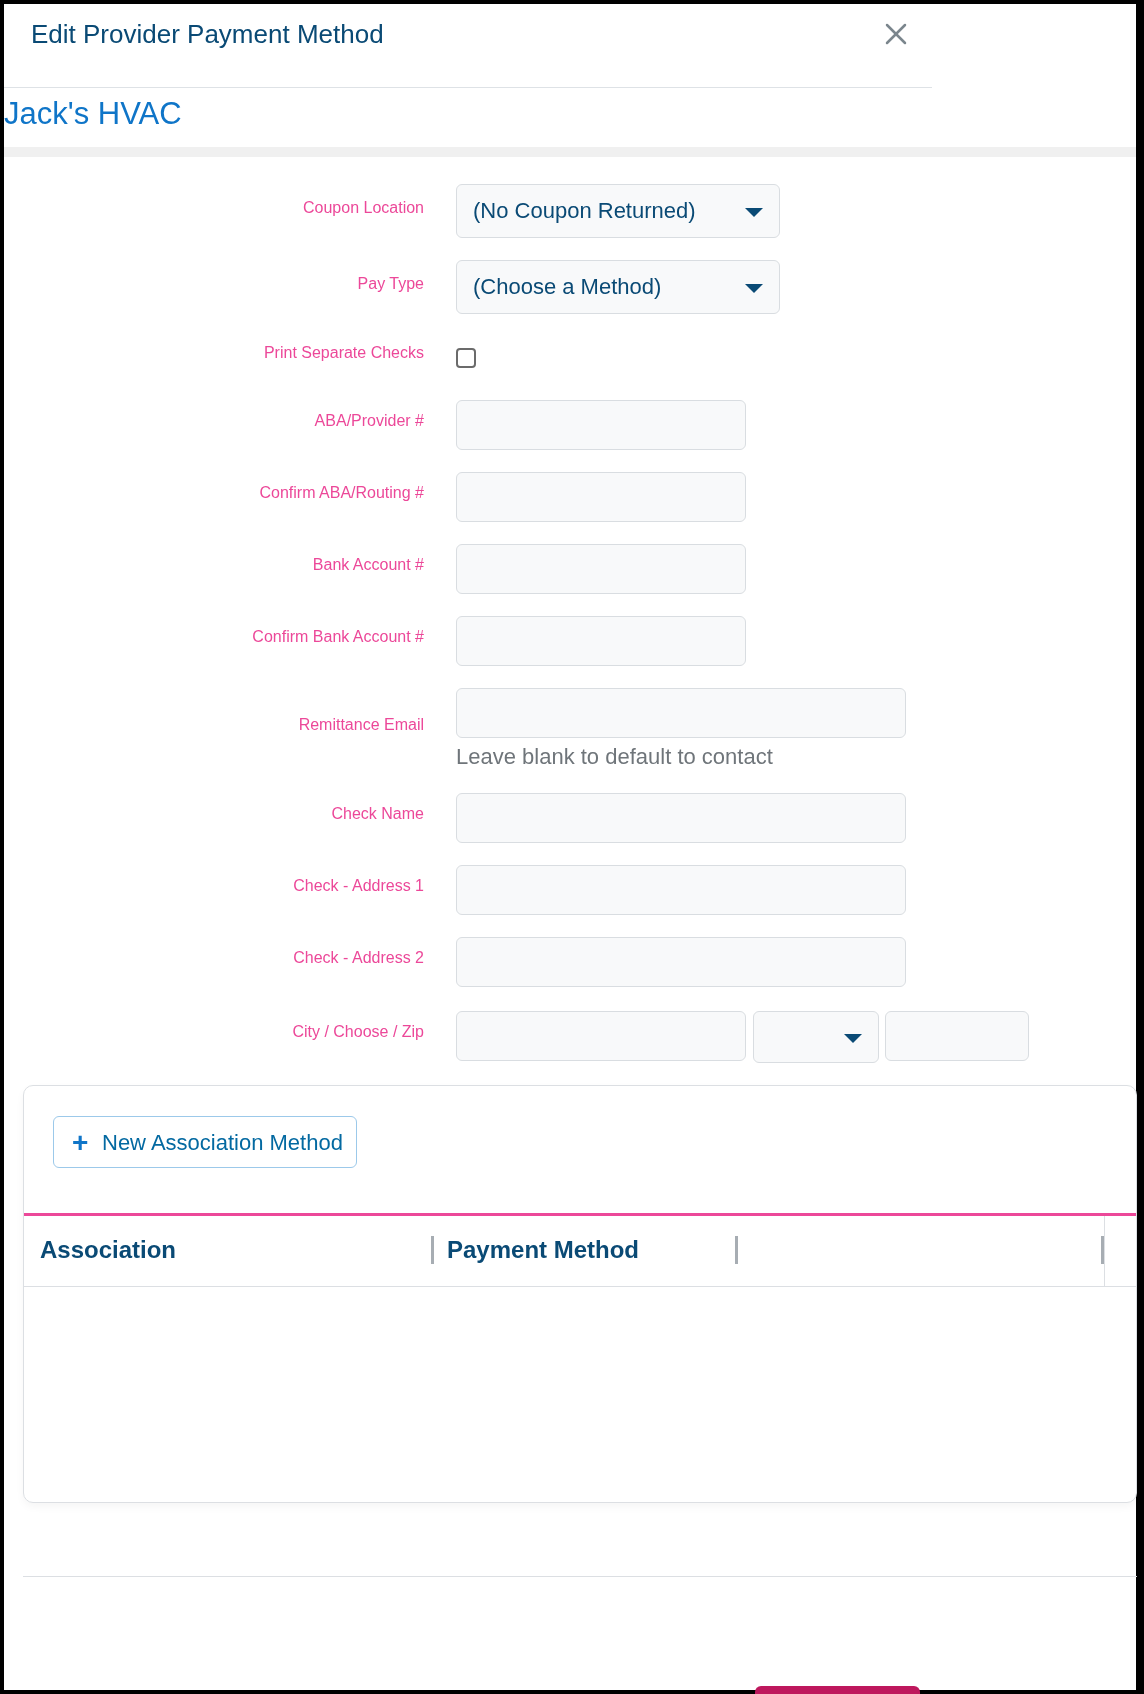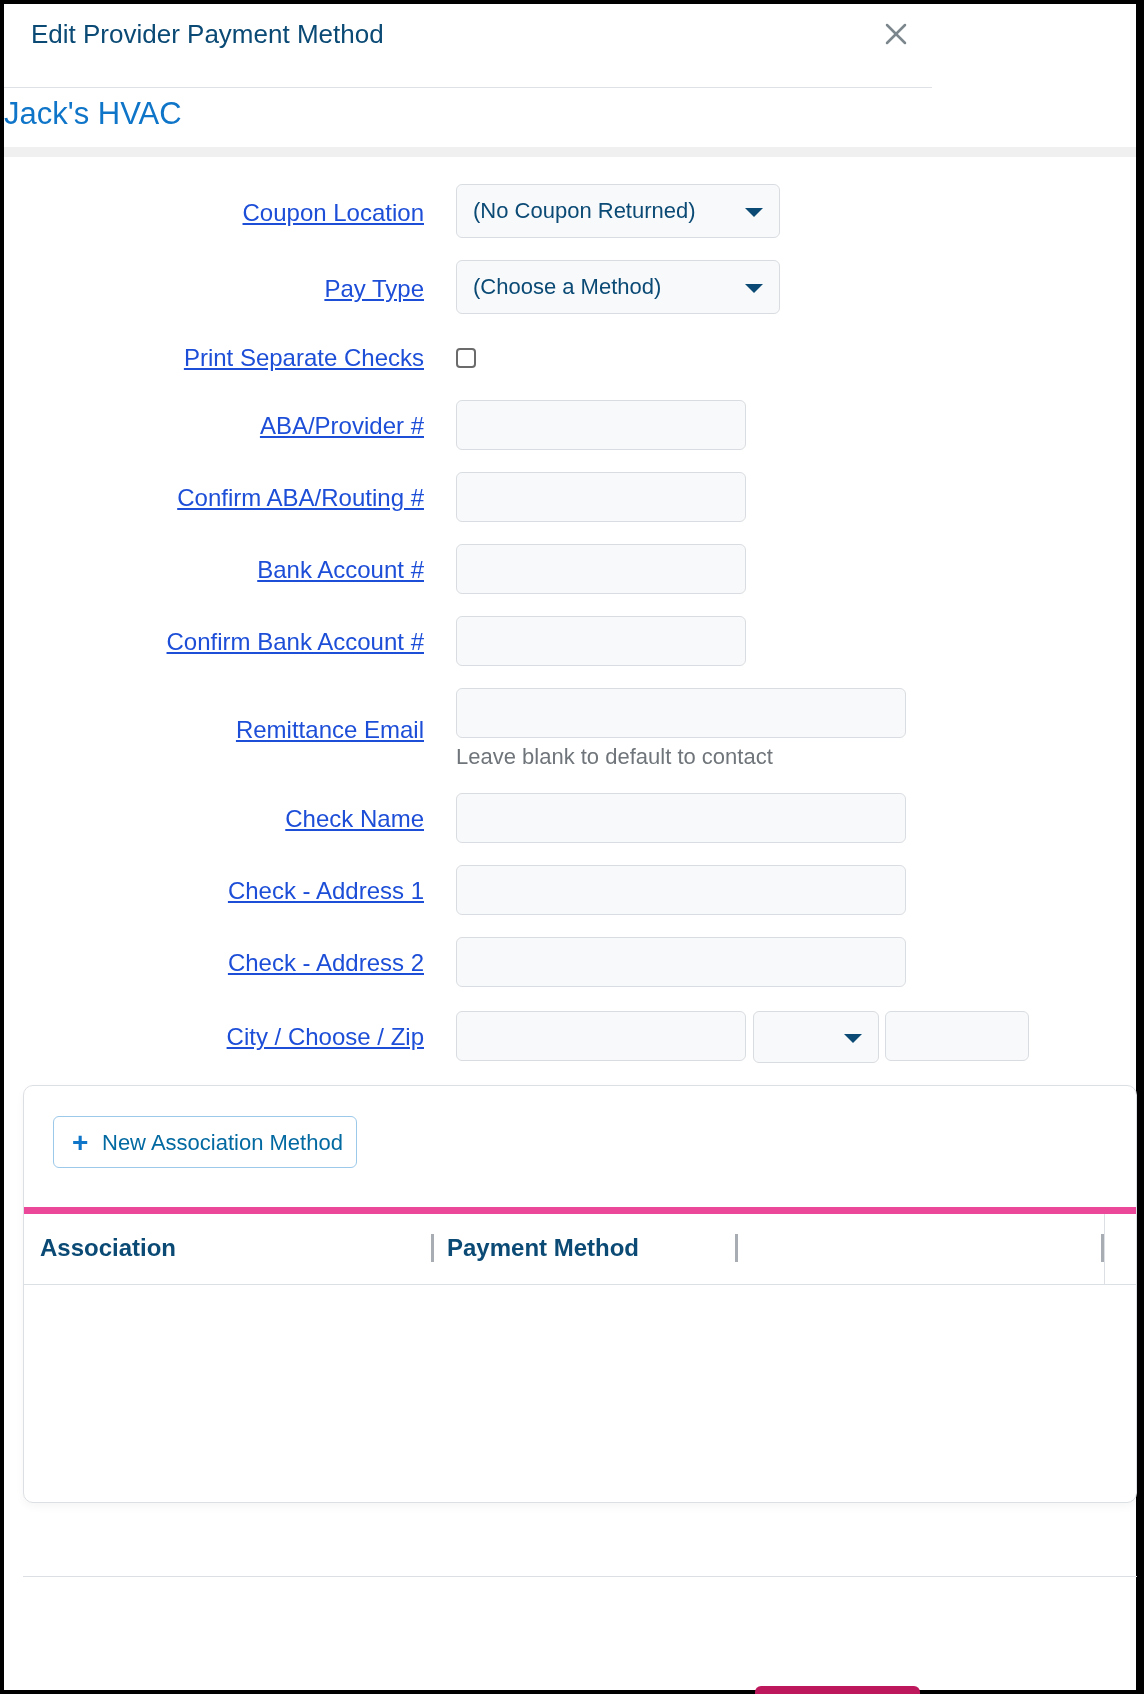--- a/index.html
+++ b/index.html
@@ -4,33 +4,33 @@
 <style>
   html, body { margin:0; padding:0; }
   body { width:1144px; height:1694px; background:#000; font-family:"Liberation Sans", sans-serif; position:relative; overflow:hidden; }
   .modal { position:absolute; left:4px; top:4px; width:1132px; height:1686px; background:#fff; }
   .header { position:absolute; left:0; top:0; width:928px; height:83px; border-bottom:1px solid #dee2e6; }
   .title { position:absolute; left:27px; top:15px; font-size:26px; color:#0a4a75; }
   .close { position:absolute; right:18px; top:12px; width:36px; height:36px; cursor:pointer; }
   .company { position:absolute; left:0; top:92px; font-size:31px; color:#0f75c8; }
   .graybar { position:absolute; left:0; top:143px; width:1132px; height:10px; background:#f0f0f0; }
   .row { position:absolute; left:0; width:1132px; }
-  .label { position:absolute; right:712px; font-size:24px; color:#1d4ed8; white-space:nowrap; text-align:right;text-decoration:underline; }
+  .label { position:absolute; right:712px; font-size:16px; color:#ec4899; white-space:nowrap; text-align:right; }
   .input { position:absolute; left:452px; width:290px; height:50px; background:#f8f9fa; border:1px solid #d9dde1; border-radius:6px; box-sizing:border-box; }
   .input.wide { width:450px; }
   .select { position:absolute; left:452px; width:324px; height:54px; background:#f8f9fa; border:1px solid #d9dde1; border-radius:6px; box-sizing:border-box; cursor:pointer; }
   .select .val { position:absolute; left:16px; top:13px; font-size:22px; color:#0a4a75; }
   .caret { position:absolute; width:0; height:0; border-left:9px solid transparent; border-right:9px solid transparent; border-top:9px solid #0a4a75; }
   .checkbox { position:absolute; left:452px; width:20px; height:20px; border:2px solid #6b6b6b; border-radius:4px; box-sizing:border-box; background:#fff; cursor:pointer; }
   .hint { position:absolute; left:452px; font-size:22px; color:#6f757a; }
   .card { position:absolute; left:19px; top:1081px; width:1114px; height:418px; border:1px solid #dcdfe3; border-radius:10px; box-sizing:border-box; box-shadow:0 4px 8px rgba(0,0,0,0.04); }
   .newbtn { position:absolute; left:29px; top:30px; width:304px; height:52px; border:1px solid #9cc9ea; border-radius:6px; box-sizing:border-box; cursor:pointer; background:#fff; }
   .newbtn .plus { position:absolute; left:18px; top:10px; font-size:28px; font-weight:bold; color:#0f75c8; }
   .newbtn .lbl { position:absolute; left:48px; top:13px; font-size:22px; color:#0369a1; }
-  .thead { position:absolute; left:0; top:121px; width:1112px; height:70px; border-top:7px solid #ec4899; border-bottom:1px solid #dcdfe3;text-decoration:underline; }
+  .thead { position:absolute; left:0; top:127px; width:1112px; height:70px; border-top:3px solid #ec4899; border-bottom:1px solid #dcdfe3;text-decoration:underline; }
   .th { position:absolute; top:20px; font-size:24px; font-weight:bold; color:#0a4a75; }
   .colsep { position:absolute; top:20px; width:3px; height:28px; background:#a7adb3; cursor:col-resize; }
   .vline { position:absolute; left:1080px; top:0; width:1px; height:70px; background:#dcdfe3; }
   .footer-line { position:absolute; left:19px; top:1572px; width:1114px; height:1px; background:#dcdfe3; }
   .btn-update { position:absolute; left:751px; top:1682px; width:165px; height:54px; background:#be185d; border-radius:6px; cursor:pointer; }
   .btn-update .lbl { position:absolute; left:60px; top:13px; font-size:24px; color:#fff; }
   .btn-cancel { position:absolute; left:938px; top:1601px; width:161px; height:54px; background:#fff; border:1px solid #9cc9ea; border-radius:6px; box-sizing:border-box; cursor:pointer; }
   .btn-cancel .lbl { position:absolute; left:58px; top:12px; font-size:24px; color:#3e4f5c; }
 </style>
 </head>

